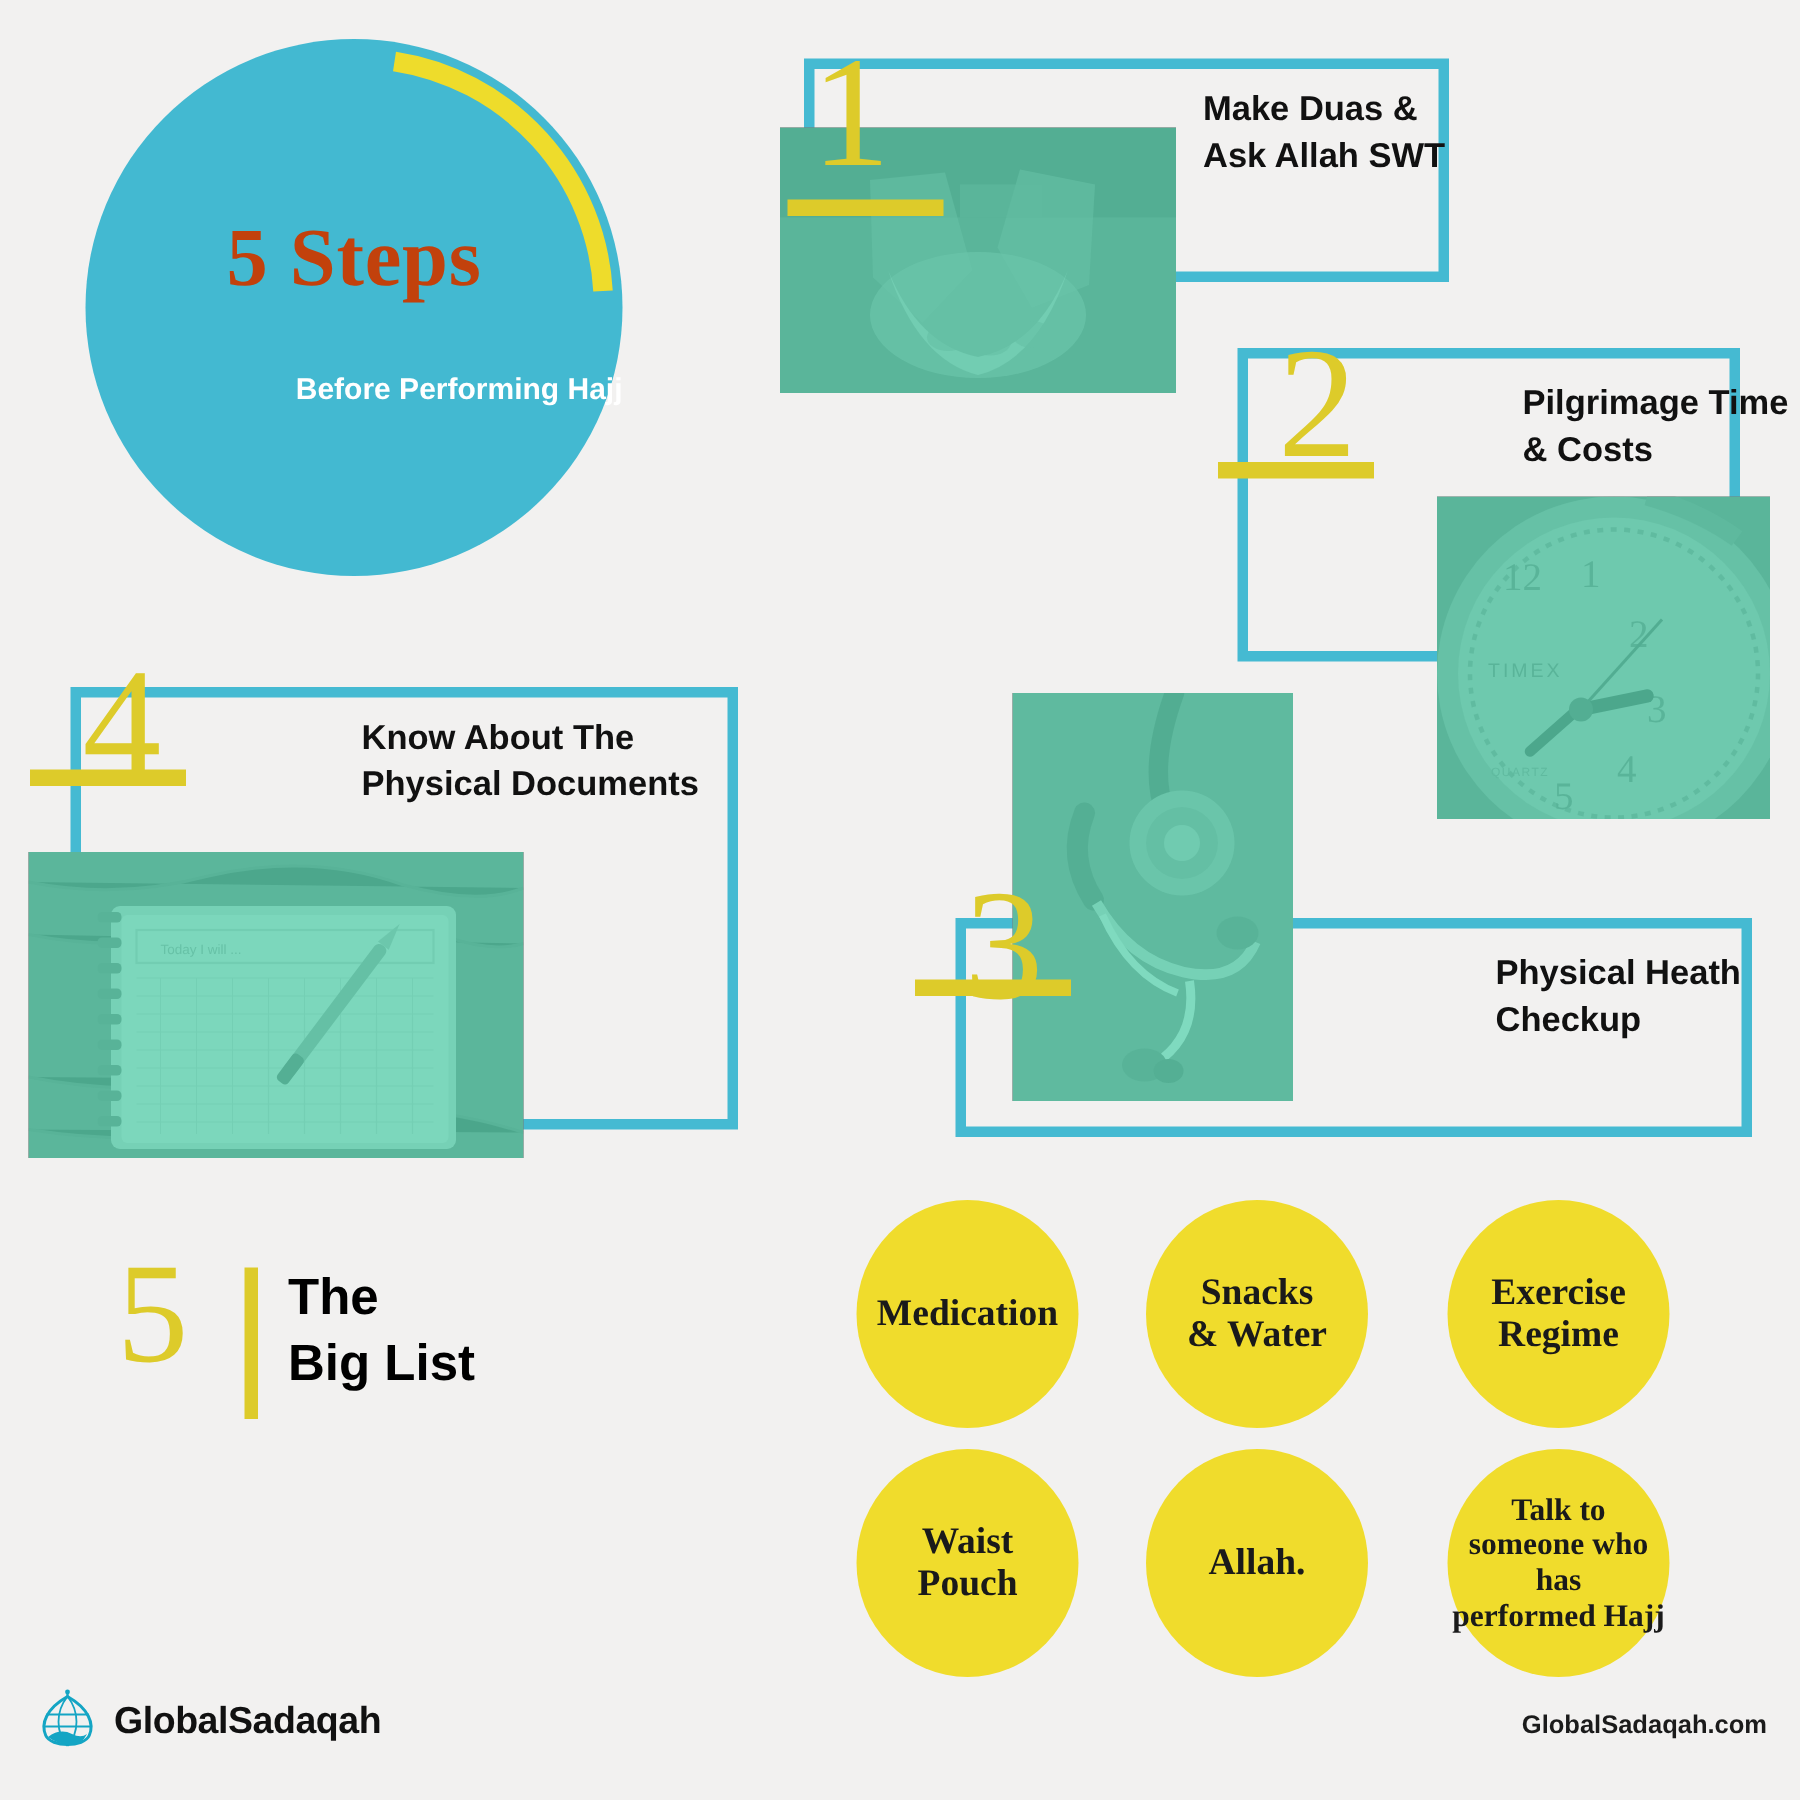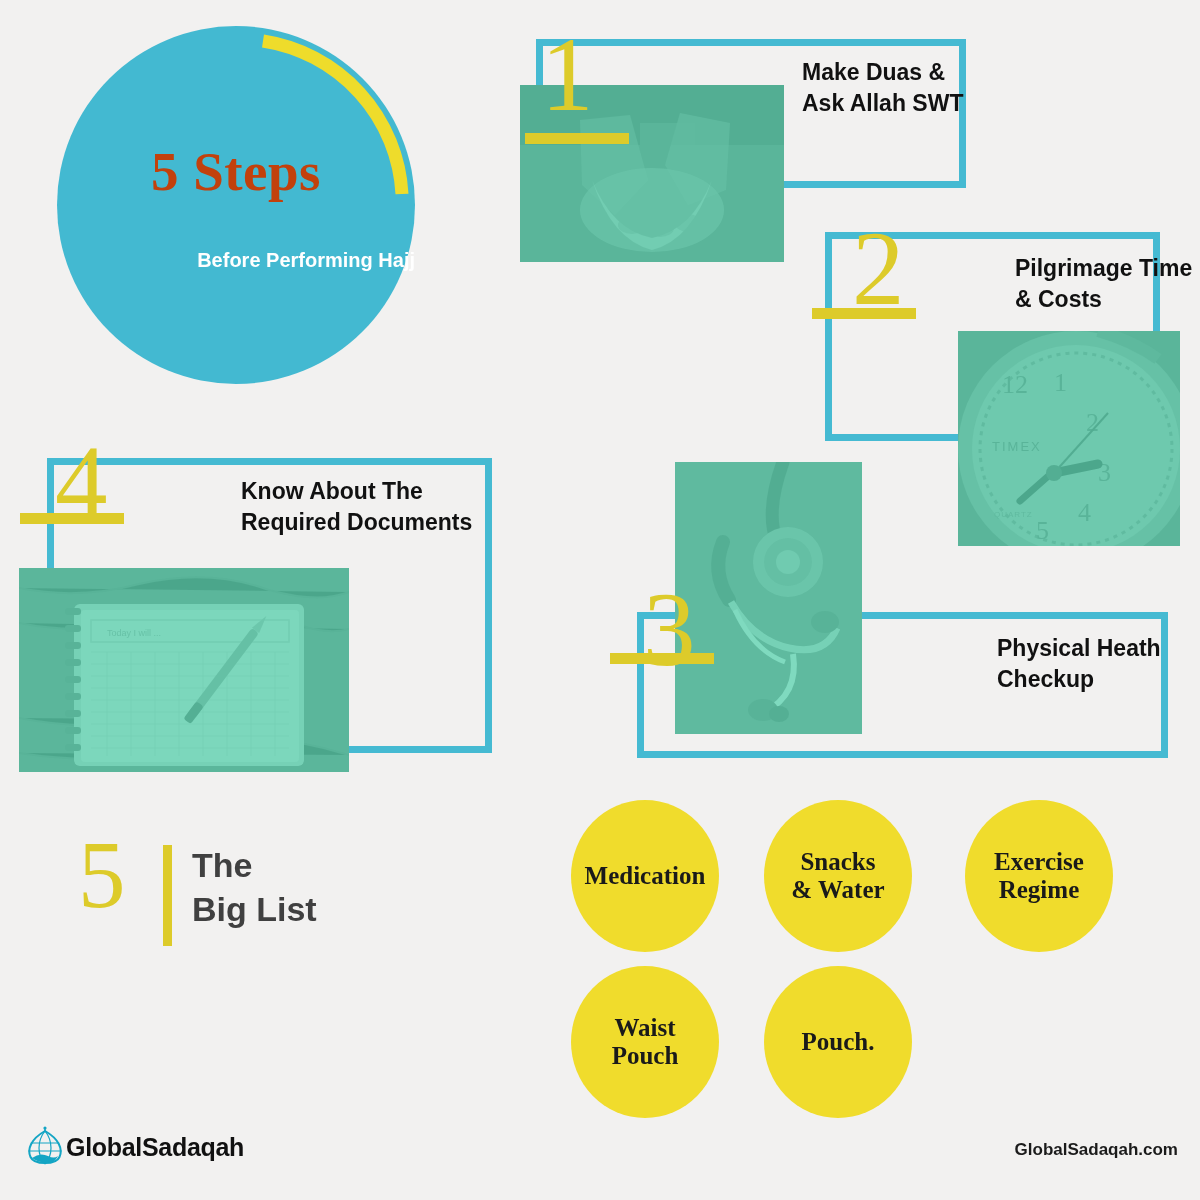--- a/index.html
+++ b/index.html
@@ -119,21 +119,21 @@
     height: 101px;
     background: #ddcb2a;
   }
   .five-title {
     position: absolute;
     left: 192px;
     top: 843px;
     font-family: "Liberation Sans", sans-serif;
     font-size: 34px;
     font-weight: 700;
-    color: #404040;
+    color: #000000;
     line-height: 1.3;
     white-space: pre-line;
   }
 
   .chip {
     position: absolute;
     border-radius: 50%;
     background: #f0dc2c;
     display: flex;
     align-items: center;
@@ -146,20 +146,21 @@
     white-space: pre-line;
   }
 
   
   .logo-wrap {
     position: absolute;
     left: 24px;
     top: 1125px;
     display: flex;
     align-items: center;
+    gap: 10px;
   }
   .logo-mark { width: 42px; height: 44px; display: block; }
   .logo-text {
     font-family: "Liberation Sans", sans-serif;
     font-size: 25px;
     font-weight: 700;
     color: #111111;
     letter-spacing: -0.3px;
   }
   .footer-url {
@@ -291,36 +292,39 @@
         <rect x="182" y="48" width="9" height="108" rx="4" fill="#8c8c8c"></rect>
         <path d="M182 48 L186.5 30 L191 48 Z" fill="#9f9f9f"></path>
         <rect x="182" y="140" width="9" height="22" rx="3" fill="#5f5f5f"></rect>
       </g>
     </svg>
     <div class="tint"></div>
   </div>
   <div class="step-num" style="left:55px; top:430px; font-size:105px;">4</div>
   <div class="step-rule" style="left:20px; top:513px; width:104px;"></div>
   <div class="step-label" style="left:241px; top:476px; width:280px;">Know About The
-Required Documents</div>
+Physical Documents</div>
 
   <div class="five-num">5</div>
   <div class="five-bar"></div>
   <div class="five-title">The
 Big List</div>
 
   <div class="chip" style="left:571px; top:800px; width:148px; height:152px; font-size:25px;">Medication</div>
   <div class="chip" style="left:764px; top:800px; width:148px; height:152px; font-size:25px;">Snacks
 &amp; Water</div>
   <div class="chip" style="left:965px; top:800px; width:148px; height:152px; font-size:25px;">Exercise
 Regime</div>
 
   <div class="chip" style="left:571px; top:966px; width:148px; height:152px; font-size:25px;">Waist
 Pouch</div>
-  <div class="chip" style="left:764px; top:966px; width:148px; height:152px; font-size:25px;">Pouch.</div>
+  <div class="chip" style="left:764px; top:966px; width:148px; height:152px; font-size:25px;">Allah.</div>
+  <div class="chip" style="left:965px; top:966px; width:148px; height:152px; font-size:21px; overflow:visible;">Talk to
+someone who has
+performed Hajj</div>
 
   <div class="logo-wrap">
     <svg class="logo-mark" viewBox="0 0 42 44">
       <path d="M21 2 L21 6" stroke="#14a5c4" stroke-width="1.6"></path>
       <circle cx="21" cy="3" r="1.6" fill="#14a5c4"></circle>
       <path d="M21 6 C 7 14, 3 24, 6.5 32 C 10 40, 32 40, 35.5 32 C 39 24, 35 14, 21 6 Z" fill="none" stroke="#14a5c4" stroke-width="2"></path>
       <path d="M21 6 C 13 16, 13 30, 21 39" fill="none" stroke="#14a5c4" stroke-width="1.2"></path>
       <path d="M21 6 C 29 16, 29 30, 21 39" fill="none" stroke="#14a5c4" stroke-width="1.2"></path>
       <path d="M6.8 18 H 35.2 M4.6 26 H 37.4" stroke="#14a5c4" stroke-width="1.2"></path>
       <path d="M8 33 q8 -6 16 -2 q6 3 10 0 q-4 8 -12 7 q-9 -1 -14 -5 Z" fill="#14a5c4"></path>

